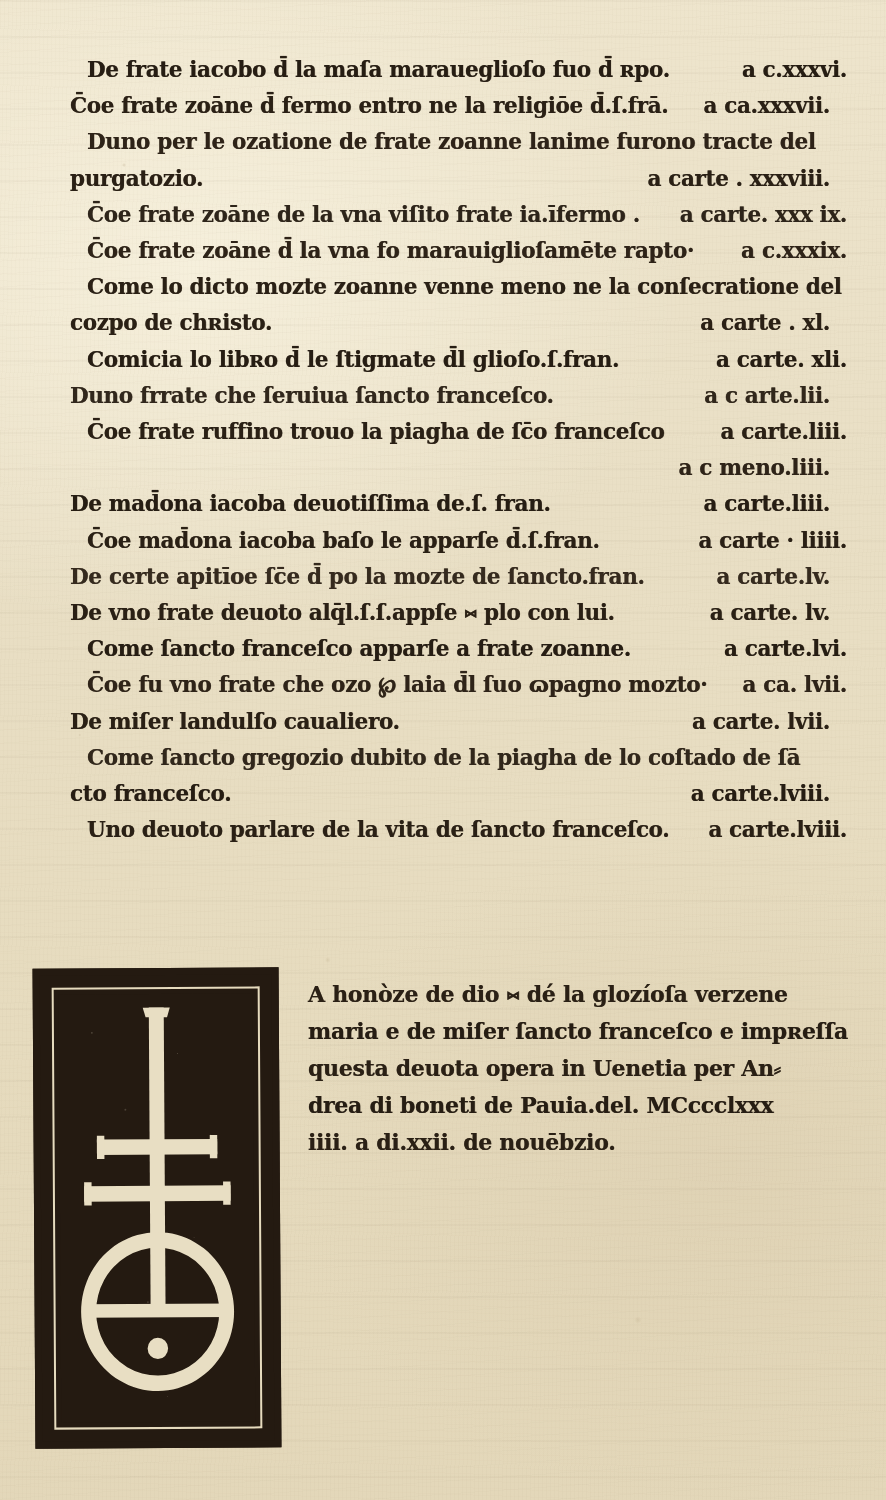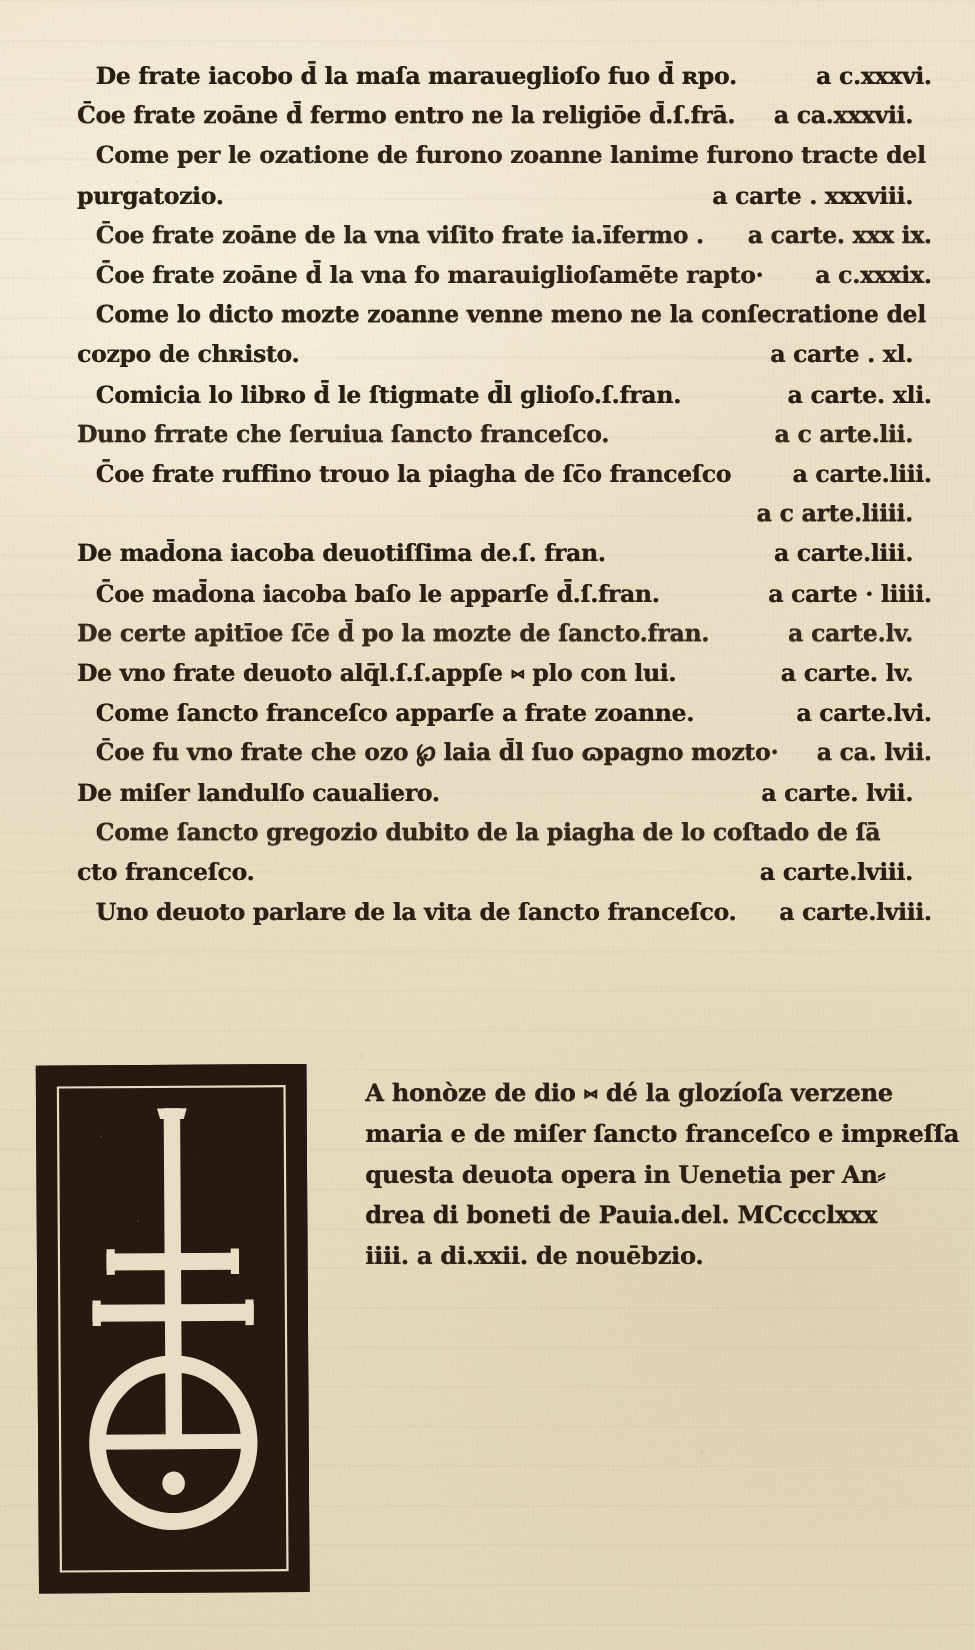--- a/index.html
+++ b/index.html
@@ -95,21 +95,20 @@
   .row .fol { flex: 0 0 auto; }
 
   
   .bottom {
     position: absolute;
     left: 34px;
     top: 968px;
     width: 820px;
     display: flex;
     align-items: flex-start;
-    gap: 24px;
   }
 
   
   .device {
     position: relative;
     flex: 0 0 auto;
     width: 246px;
     height: 480px;
   }
   .device-outer {
@@ -209,21 +208,21 @@
 
     <div class="entry">
       <div class="row">
           <span class="ttl">C̄oe frate zoāne d̄ fermo entro ne la religiōe d̄.ſ.frā.</span>
           <span class="spacer"></span>
           <span class="fol">a ca.xxxvii.</span>
         </div>
     </div>
 
     <div class="entry ind">
-      <span>Come per le ozatione de furono zoanne lanime furono tracte del</span>
+      <span>Duno per le ozatione de frate zoanne lanime furono tracte del</span>
     </div>
 
     <div class="entry cont">
       <div class="row">
           <span class="ttl">purgatozio.</span>
           <span class="spacer"></span>
           <span class="fol">a carte . xxxviii.</span>
         </div>
     </div>
 
@@ -276,21 +275,21 @@
       <div class="row">
           <span class="ttl">C̄oe frate ruffino trouo la piagha de ſc̄o franceſco</span>
           <span class="spacer"></span>
           <span class="fol">a carte.liii.</span>
         </div>
     </div>
 
     <div class="entry">
       <div class="row">
           <span class="spacer"></span>
-          <span class="fol">a c arte.liiii.</span>
+          <span class="fol">a c meno.liii.</span>
         </div>
     </div>
 
     <div class="entry">
       <div class="row">
           <span class="ttl">De mad̄ona iacoba deuotiſſima de.ſ. fran.</span>
           <span class="spacer"></span>
           <span class="fol">a carte.liii.</span>
         </div>
     </div>

